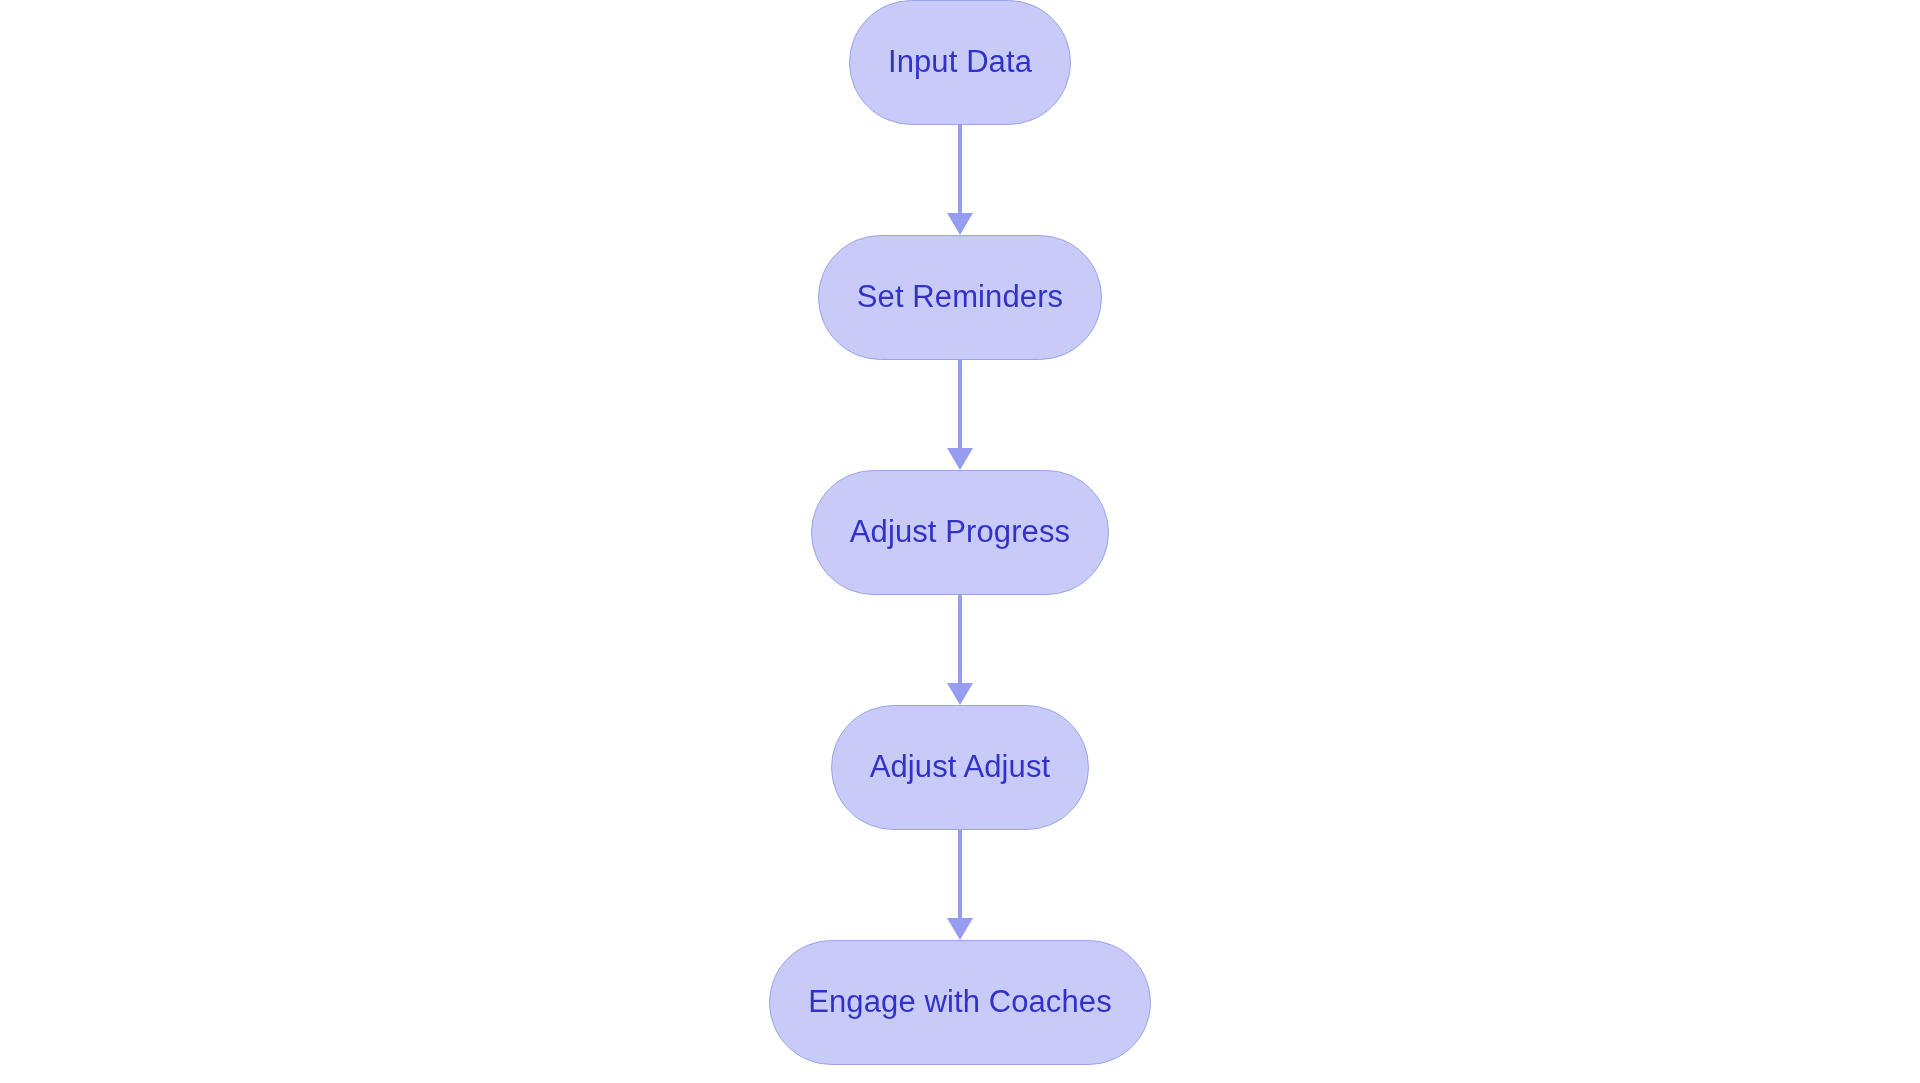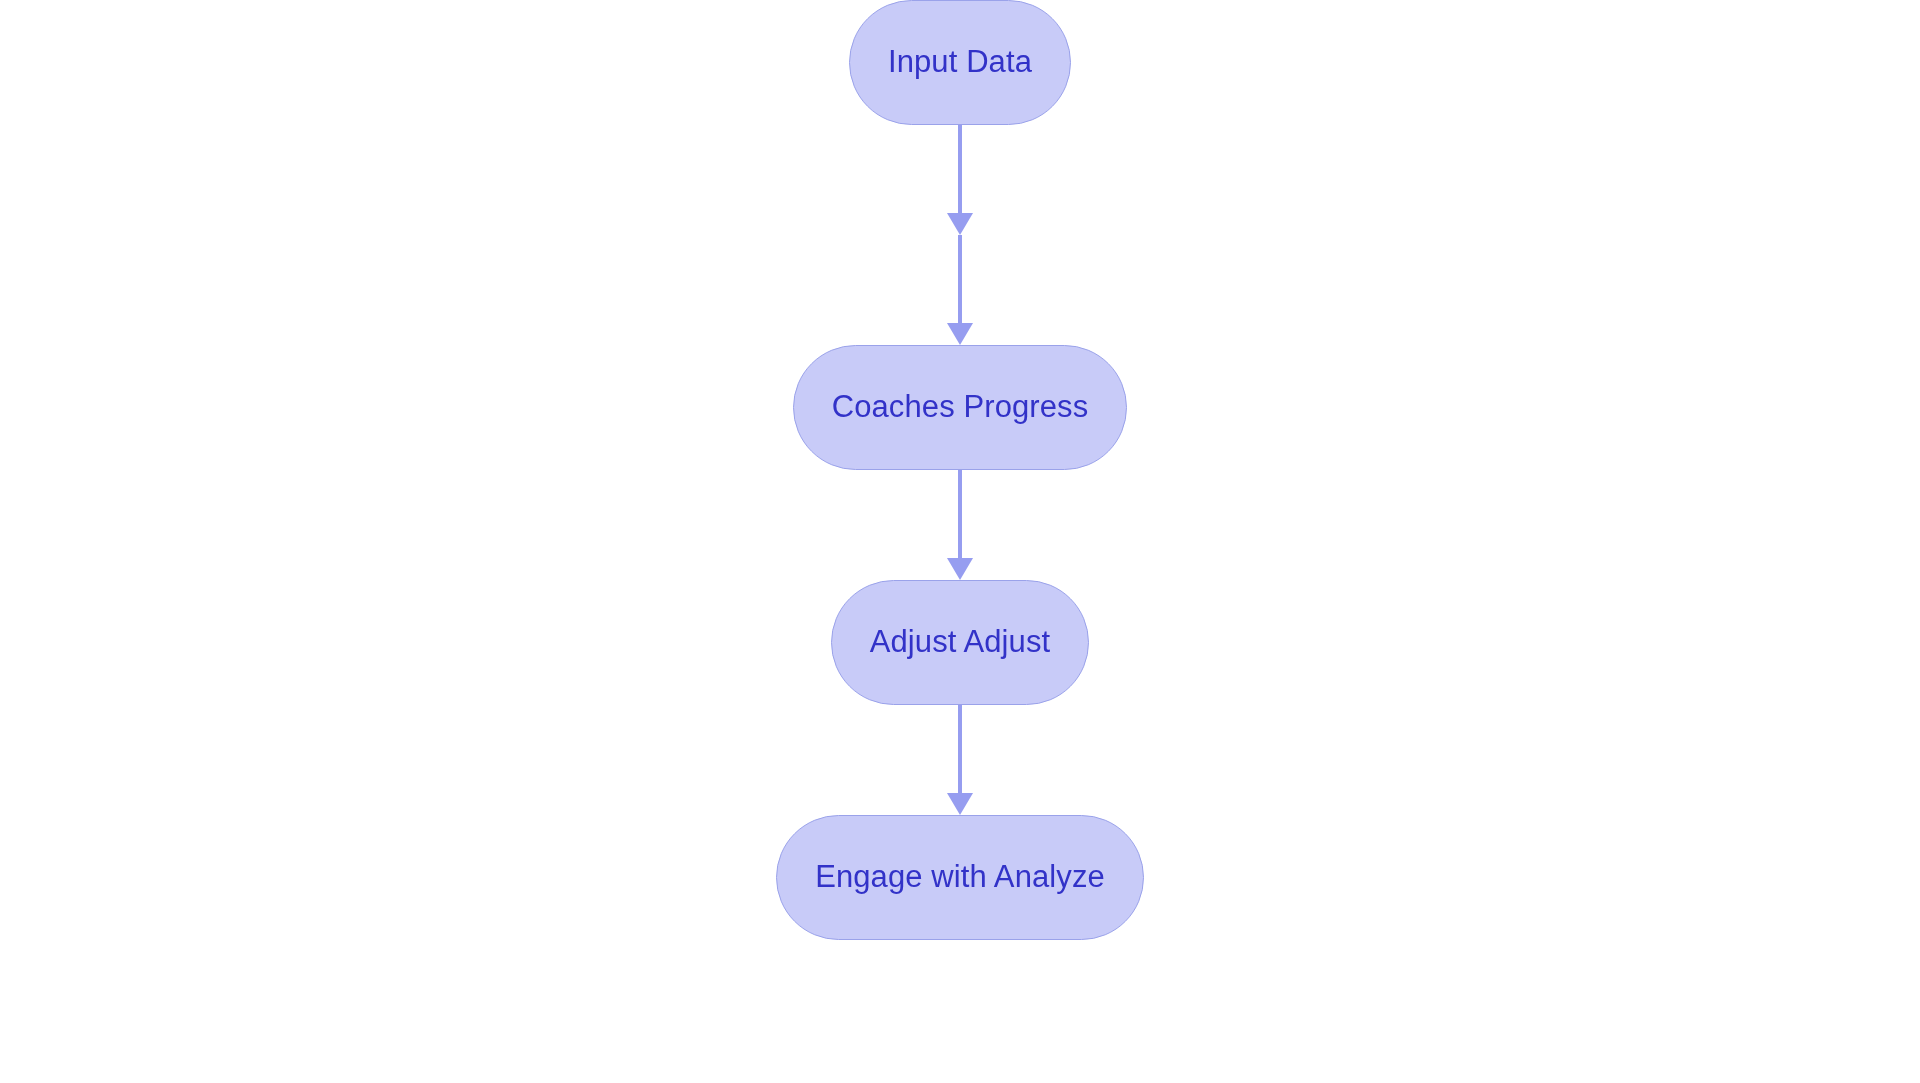--- a/index.html
+++ b/index.html
@@ -90,42 +90,45 @@
 
     <div class="flow-node">
       <span class="node-label">Input Data</span>
     </div>
 
     <div class="flow-edge">
       <div class="edge-line"></div>
       <div class="edge-arrowhead"></div>
     </div>
 
+    <div class="flow-node">
+      <span class="node-label">Set Reminders</span>
+    </div>
 
     <div class="flow-edge">
       <div class="edge-line"></div>
       <div class="edge-arrowhead"></div>
     </div>
 
     <div class="flow-node">
-      <span class="node-label">Coaches Progress</span>
+      <span class="node-label">Adjust Progress</span>
     </div>
 
     <div class="flow-edge">
       <div class="edge-line"></div>
       <div class="edge-arrowhead"></div>
     </div>
 
     <div class="flow-node">
       <span class="node-label">Adjust Adjust</span>
     </div>
 
     <div class="flow-edge">
       <div class="edge-line"></div>
       <div class="edge-arrowhead"></div>
     </div>
 
     <div class="flow-node">
-      <span class="node-label">Engage with Analyze</span>
+      <span class="node-label">Engage with Coaches</span>
     </div>
 
   </div>
 </div>
 
 </body></html>

